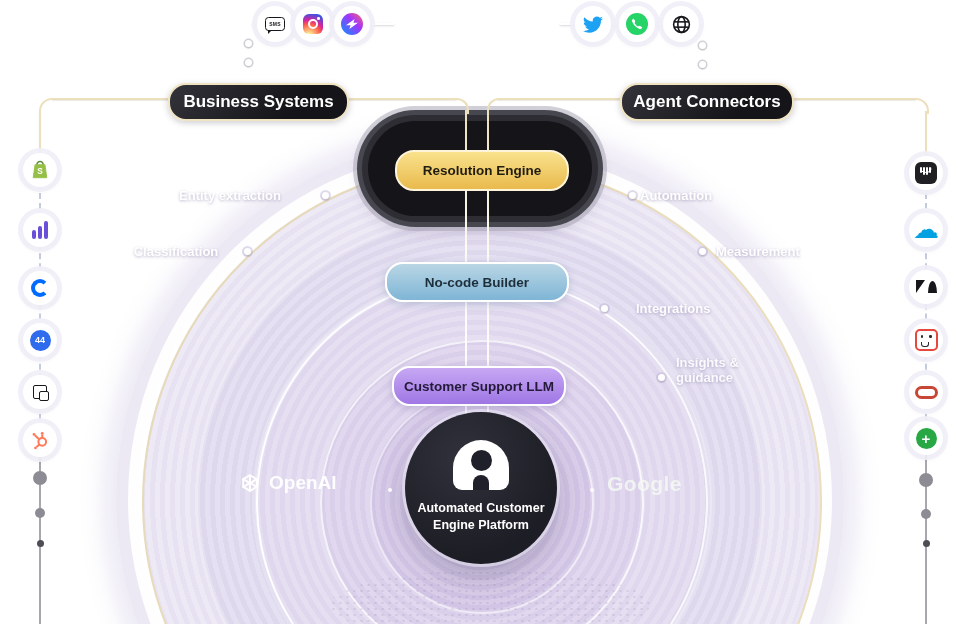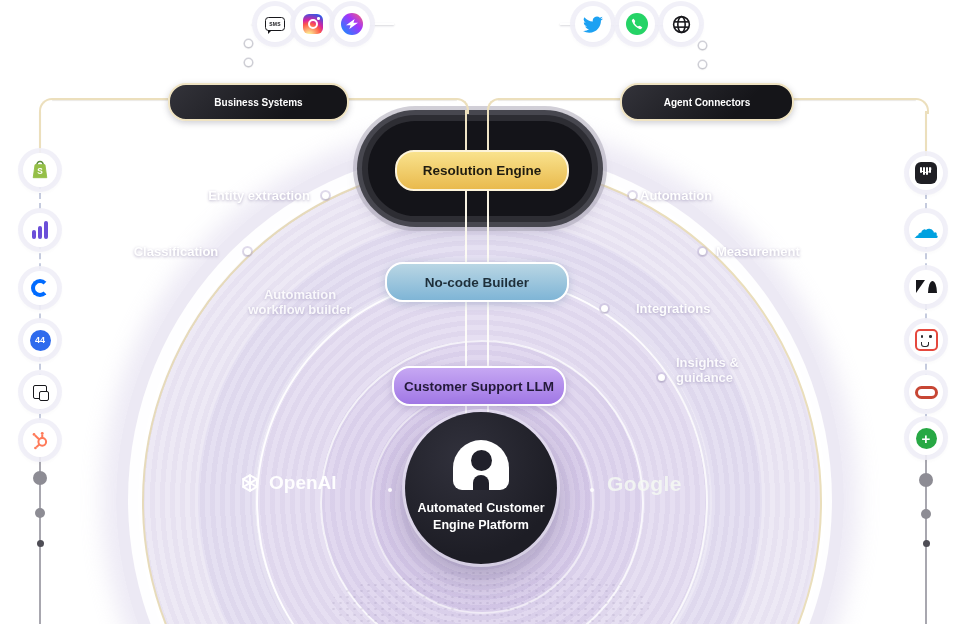--- a/index.html
+++ b/index.html
@@ -23,21 +23,21 @@
   .hline{position:absolute;height:2px;}
   .vline{position:absolute;width:2px;}
   .white-line{background:#fff;box-shadow:0 1px 2px rgba(70,70,90,.22);}
   .cream-line{background:#ecdfbc;box-shadow:0 1px 1px rgba(120,110,80,.15);}
   .curve{position:absolute;background:transparent;}
   .node{position:absolute;width:7px;height:7px;border-radius:50%;background:#fff;box-shadow:0 0 0 1.5px rgba(190,190,200,.7),0 1px 2px rgba(0,0,0,.2);}
   .gray-dot{position:absolute;border-radius:50%;background:#8d8c94;}
   
   .pill{position:absolute;display:flex;align-items:center;justify-content:center;border-radius:18px;font-weight:700;white-space:nowrap;}
   .pill-dark{background:linear-gradient(180deg,#3c3c43 0%,#17171c 100%);color:#fff;font-size:13.5px;border:2px solid #fdfdfd;box-shadow:0 2px 6px rgba(60,60,80,.25);}
-  .pill-dark-cream{background:linear-gradient(135deg,#33333a 0%,#151519 70%);color:#fff;font-size:10px;border:2px solid #efe3c2;box-shadow:0 2px 6px rgba(60,60,80,.25);justify-content:center;}
+  .pill-dark-cream{background:linear-gradient(135deg,#33333a 0%,#151519 70%);color:#fff;font-size:17px;border:2px solid #efe3c2;box-shadow:0 2px 6px rgba(60,60,80,.25);justify-content:center;}
   .stack{position:absolute;left:368px;top:121px;width:224px;height:95px;border-radius:48px;background:#141419;
          box-shadow:0 0 0 6px #2d2d33,0 0 0 11px #47474f,0 0 0 15px rgba(163,160,176,.5),0 8px 20px rgba(90,86,110,.45);}
   .pill-yellow{left:395px;top:150px;width:170px;height:37px;border-radius:19px;background:linear-gradient(180deg,#f9e28d 0%,#e9ba4d 100%);border:2px solid #fdf4da;color:#201c10;font-size:13.5px;}
   .pill-blue{left:385px;top:262px;width:180px;height:36px;border-radius:18px;background:linear-gradient(180deg,#b9d6e4 0%,#7fb5d6 100%);border:2px solid #fff;color:#1e2f3a;font-size:13.5px;box-shadow:0 2px 8px rgba(110,140,170,.35);}
   .pill-purple{left:392px;top:366px;width:170px;height:36px;border-radius:18px;background:linear-gradient(180deg,#c6a7f3 0%,#a077e5 100%);border:2px solid #fff;color:#241a3a;font-size:13.5px;box-shadow:0 2px 8px rgba(130,110,170,.35);justify-content:center;}
   
   .core-circle{position:absolute;left:405px;top:412px;width:152px;height:152px;border-radius:50%;
     background:radial-gradient(circle at 38% 30%,#31313c 0%,#1d1d25 70%);
     box-shadow:0 0 0 3px rgba(250,248,255,.5),0 12px 28px rgba(70,60,100,.35);
     display:flex;flex-direction:column;align-items:center;padding-top:28px;box-sizing:border-box;color:#fff;}
@@ -273,27 +273,26 @@
       <i class="ada-arch" style="position:absolute;"></i>
         <i class="ada-hole" style="position:absolute;"></i>
         <i class="ada-notch" style="position:absolute;"></i>
     </div>
     <div class="core-text">
       <div>Automated Customer</div>
       <div>Engine Platform</div>
     </div>
   </div>
 
-  <div class="cap" style="left:150px;top:188px;width:160px;text-align:right;z-index:6;">Entity extraction</div>
+  <div class="cap" style="left:150px;top:188px;width:160px;text-align:center;z-index:6;">Entity extraction</div>
   <div class="cap-dot" style="left:322px;top:192px;z-index:6;"></div>
 
   <div class="cap" style="left:120px;top:244px;width:112px;text-align:center;z-index:6;">Classification</div>
   <div class="cap-dot" style="left:244px;top:248px;z-index:6;"></div>
 
-  <div class="cap" style="left:235px;top:287px;width:130px;text-align:center;opacity:.8;z-index:6;">Automation workflow builder</div>
 
   <div class="cap" style="left:640px;top:188px;z-index:6;">Automation</div>
   <div class="cap-dot" style="left:629px;top:192px;z-index:6;"></div>
 
   <div class="cap" style="left:716px;top:244px;z-index:6;">Measurement</div>
   <div class="cap-dot" style="left:699px;top:248px;z-index:6;"></div>
 
   <div class="cap" style="left:617px;top:301px;opacity:.95;z-index:6;margin-left:19px;">Integrations</div>
   <div class="cap-dot" style="left:601px;top:305px;z-index:6;"></div>
 

